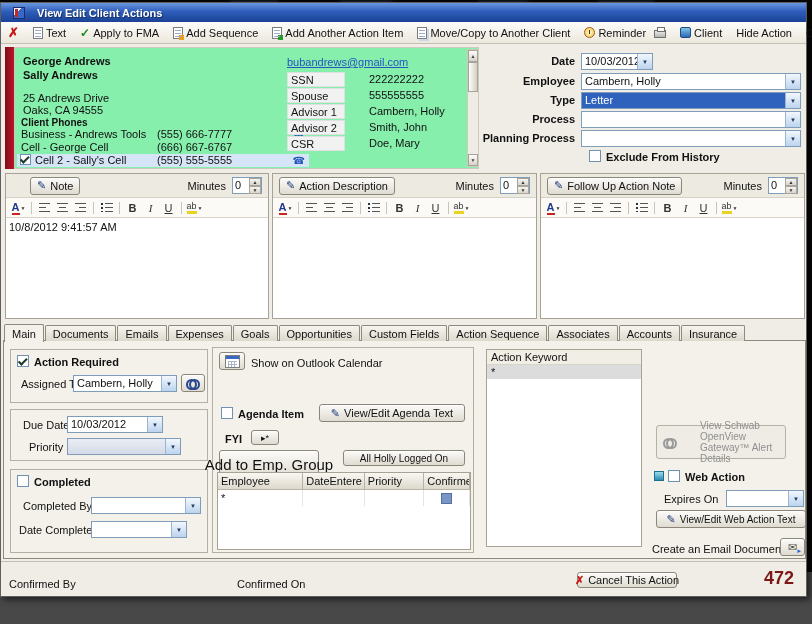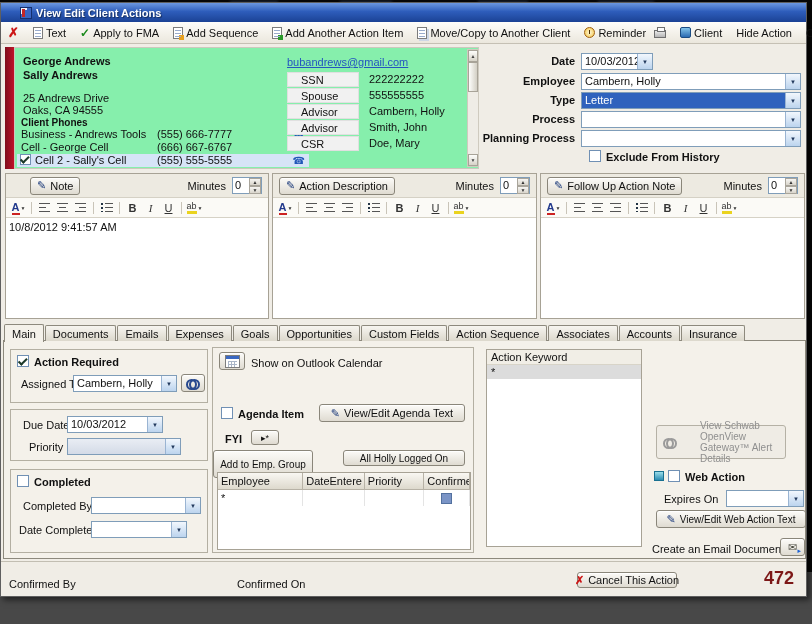--- a/index.html
+++ b/index.html
@@ -8,21 +8,21 @@
   .bg-top { position:absolute; left:0; top:0; width:812px; height:20px; background:#070707; }
   .bg-right { position:absolute; right:0; top:0; width:5px; height:572px; background:#070707; }
   .bg-hint { position:absolute; top:1px; height:9px; background:#27324a; filter:blur(1.5px); opacity:.85; }
 
   .dialog { position:absolute; left:0; top:2px; width:807px; height:595px; background:#f0ede6;
             border:1px solid #5f5f5f; box-shadow:3px 3px 6px rgba(0,0,0,.55); }
 
   
   .titlebar { position:absolute; left:0; top:0; right:0; height:19px;
               background:linear-gradient(#6b97e0 0%, #2e5dbb 45%, #1b4295 100%);
-              display:flex; align-items:center; gap:4px; padding-left:19px; }
+              display:flex; align-items:center; gap:12px; padding-left:12px; }
   .titlebar-text { color:#fff; font-weight:bold; text-shadow:1px 1px 1px rgba(0,0,0,.45); }
   .app-icon { width:12px; height:12px; border:1px solid #14306e; background:linear-gradient(135deg,#eef3ff 0 35%,#3a66c4 35% 100%); position:relative; }
   .app-icon::after { content:""; position:absolute; left:1px; top:1px; width:3px; height:8px; background:#c42626; }
 
   
   .toolbar { position:absolute; left:0; top:19px; right:0; height:22px;
              background:linear-gradient(#fefdfa,#ebe7dd); border-bottom:1px solid #c5c0b4;
              display:flex; align-items:center; padding:0 3px; white-space:nowrap; }
   .tb-btn { display:inline-flex; align-items:center; gap:3px; height:18px; padding:1px 4px; border-radius:2px; }
   .tb-sep { width:1px; height:15px; background:#b9b4a8; box-shadow:1px 0 0 #fff; margin:0 3px; }
@@ -108,21 +108,21 @@
   .btn.disabled { color:#8f8f8f; background:#efece5; border-color:#b5b1a5; box-shadow:none; }
   .gbox { position:absolute; border:1px solid #b3afa2; }
   .lbl-b { font-weight:bold; }
   .abs { position:absolute; }
 
   
   .red-stripe { position:absolute; left:4px; top:44px; width:9px; height:122px; background:linear-gradient(90deg,#7e0e1c,#c01228); }
   .client-panel { position:absolute; left:13px; top:44px; width:465px; height:122px; background:#86efac; border:1px solid #ccc8bd; }
   .phone-row { position:absolute; left:2px; width:292px; height:13px; }
   .phone-row.sel { background:#d6e4f7; }
-  .dt-label { position:absolute; width:72px; height:15px; background:#f1f1f1; border:1px solid #e0e0e0; padding:1px 13px; }
+  .dt-label { position:absolute; width:58px; height:15px; background:#f1f1f1; border:1px solid #e0e0e0; padding:1px 3px; }
   .dt-value { position:absolute; left:80px; height:15px; padding:1px 2px; white-space:nowrap; }
   .email-link { color:#2455c0; text-decoration:underline; }
 
   .vscroll { position:absolute; left:466px; top:46px; width:12px; height:118px; background:#efece6; border:1px solid #cfcabf; }
   .vs-btn { height:12px; background:linear-gradient(#fdfdfb,#d7d3c8); border:1px solid #a8a398; display:flex; align-items:center; justify-content:center; font-size:5px; color:#444; }
   .vs-bot { position:absolute; bottom:0; left:0; right:0; }
   .vs-thumb { position:absolute; left:0; right:0; top:12px; height:30px; background:linear-gradient(90deg,#fdfdfb,#d3cfc4); border:1px solid #a8a398; }
 
   .hdr-label { position:absolute; left:440px; width:134px; text-align:right; font-weight:bold; white-space:nowrap; }
 
@@ -522,21 +522,21 @@
       <span class="btn abs" style="left:106px;top:56px;width:146px">
           <span class="i-pencil">✎</span>
           <span>View/Edit Agenda Text</span>
         </span>
 
       <span class="abs lbl-b" style="left:12px;top:85px">FYI</span>
       <span class="btn abs" style="left:38px;top:82px;width:28px;height:15px;padding:0;font-size:9px">
           <span>▸*</span>
         </span>
 
-      <span class="btn abs" style="left:0;top:102px;width:100px;height:28px;font-size:10px">
+      <span class="btn abs" style="left:6px;top:102px;width:100px;height:28px;font-size:15px">
           <span>Add to Emp. Group</span>
         </span>
       <span class="btn abs" style="left:130px;top:102px;width:122px;height:16px;font-size:10px">
           <span>All Holly Logged On</span>
         </span>
 
       <div class="grid" style="left:4px;top:124px;width:254px;height:78px">
         <div class="g-head">
           <div style="width:86px">Employee</div>
           <div style="width:62px">DateEntere</div>

